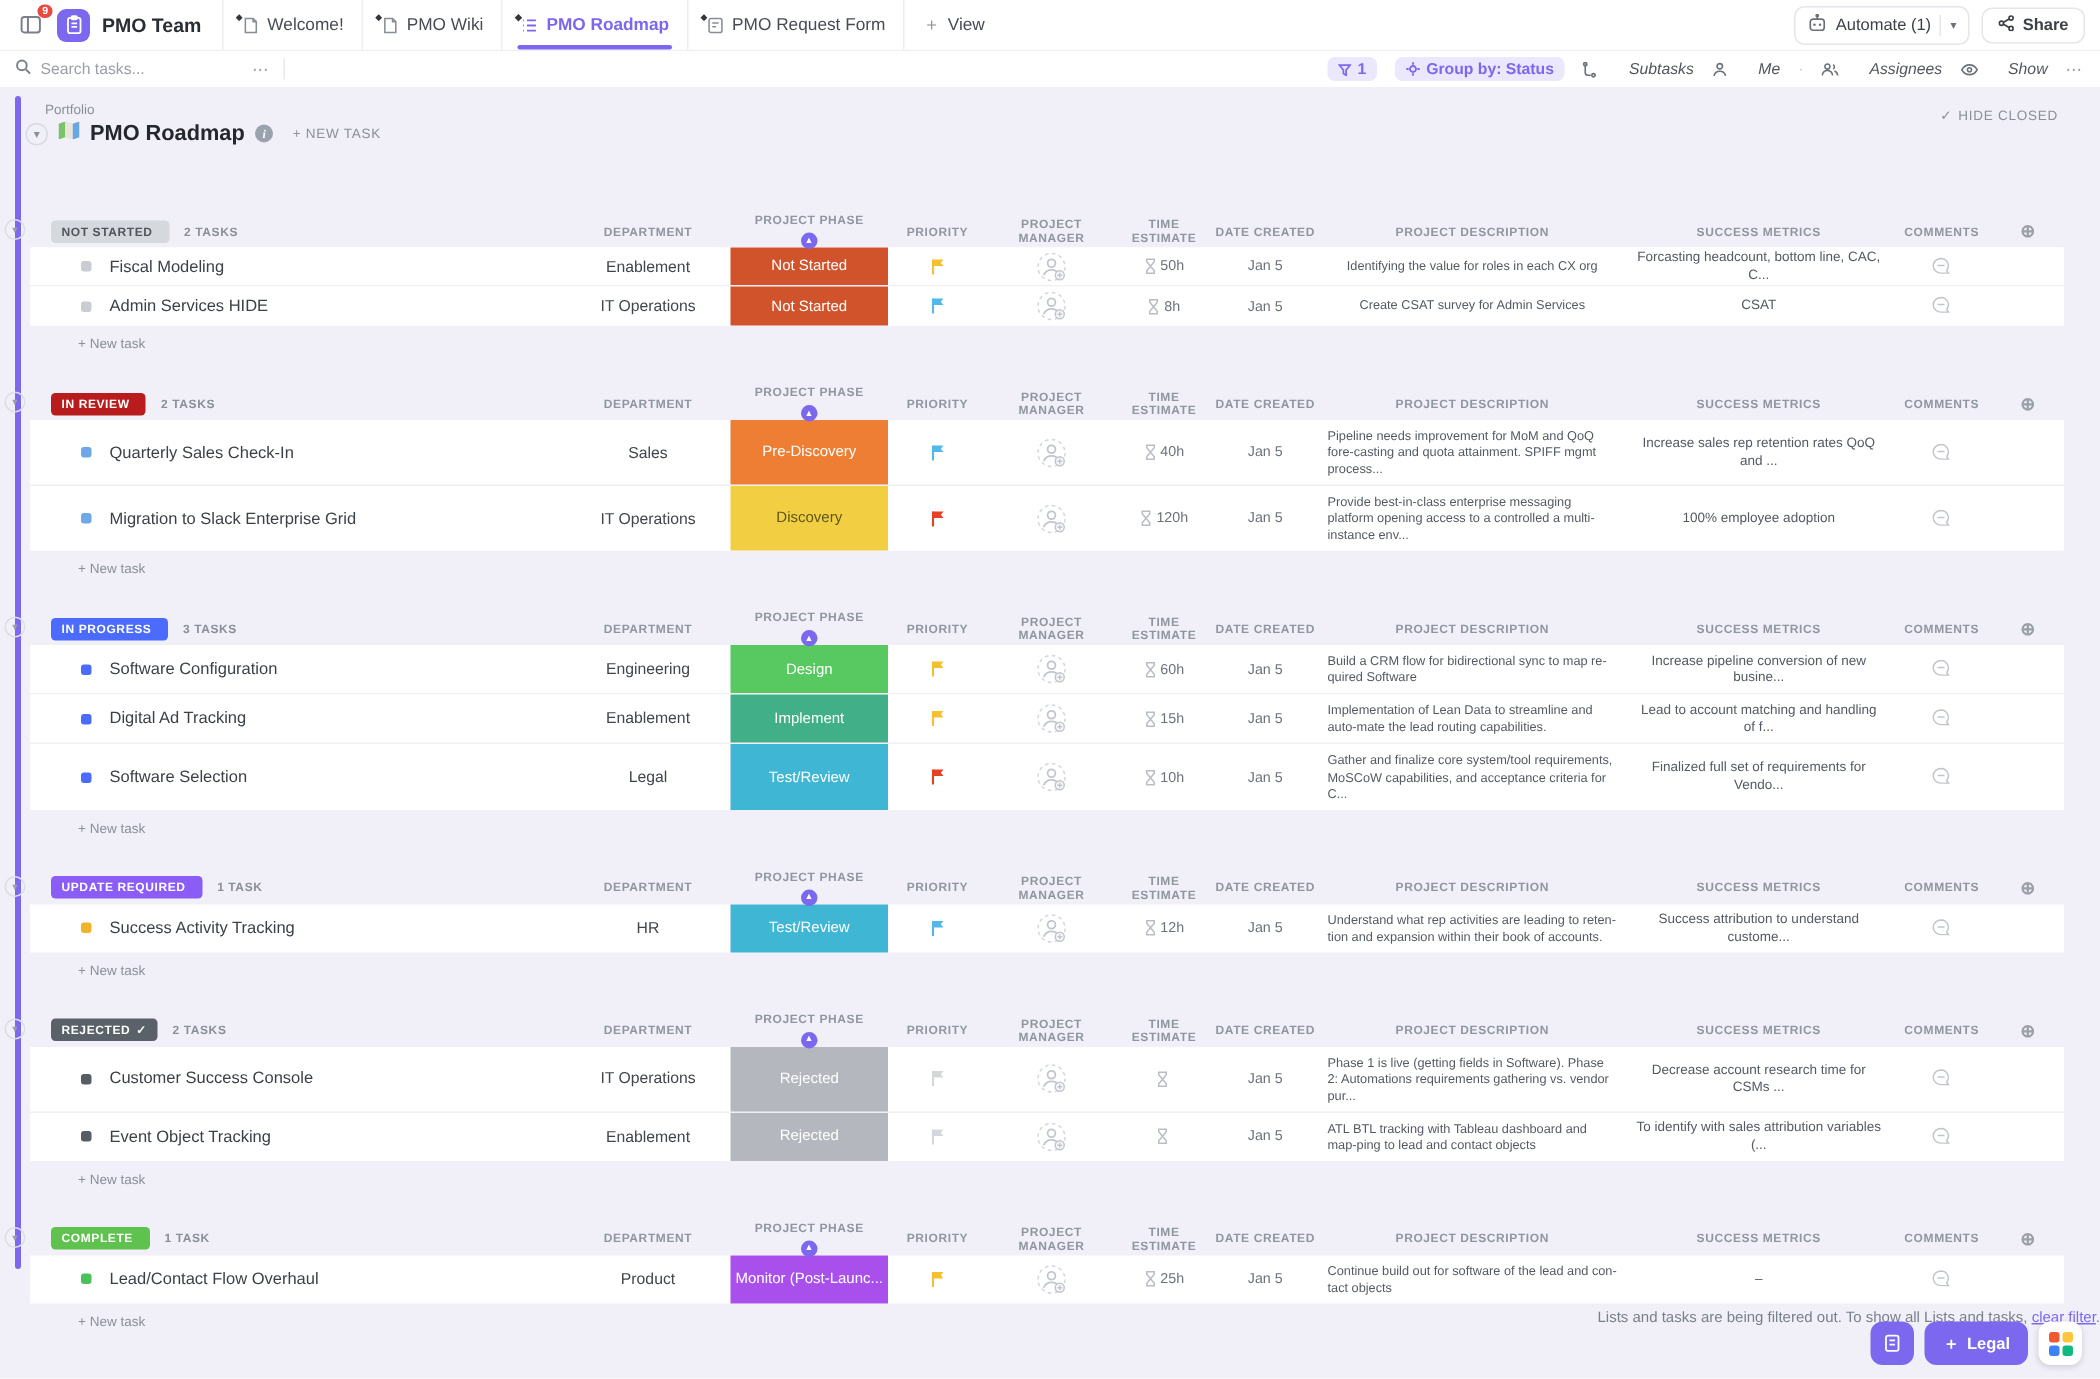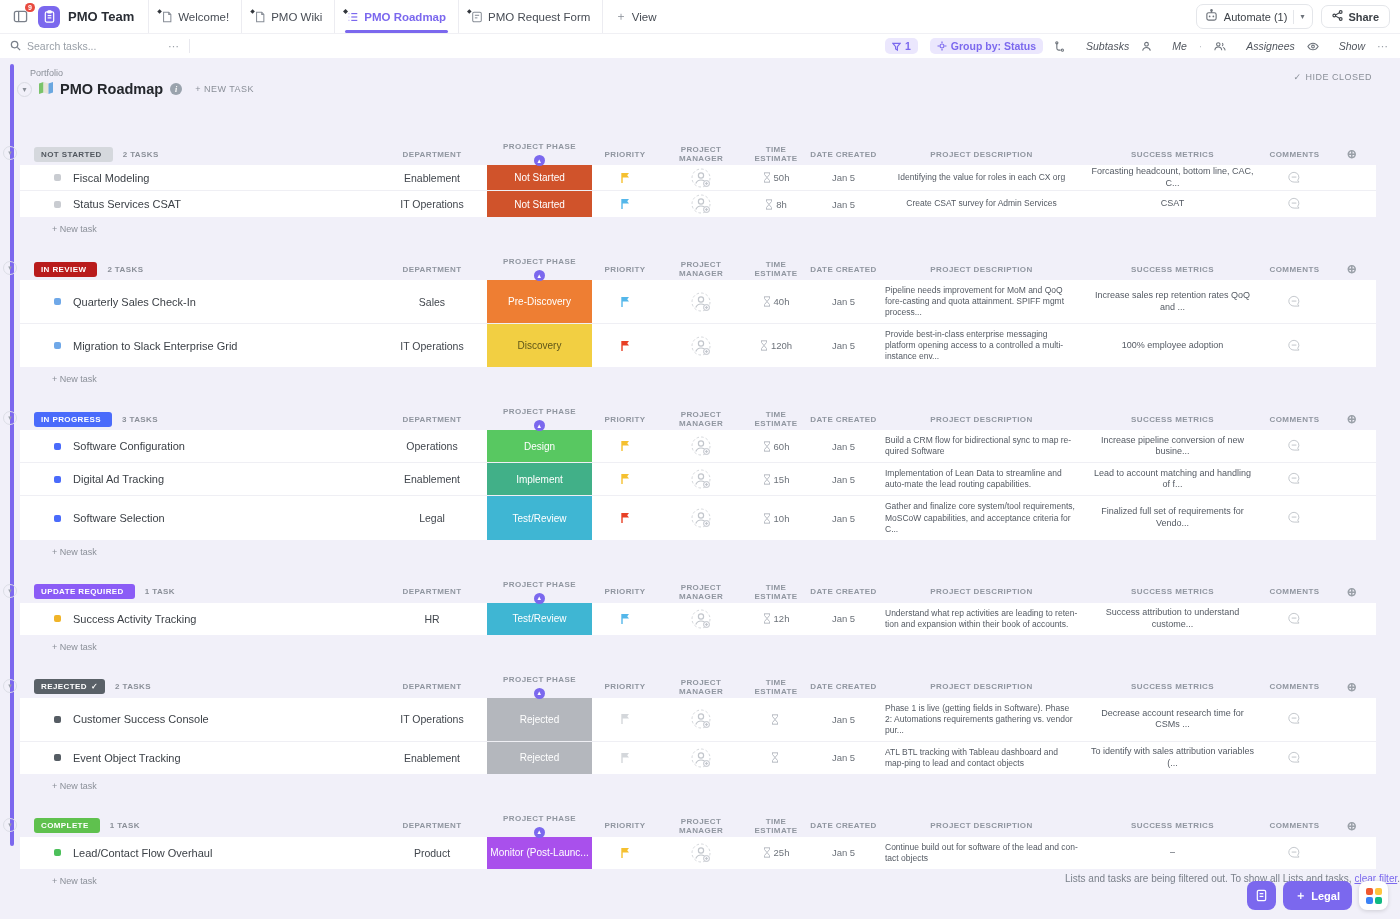--- a/index.html
+++ b/index.html
@@ -345,21 +345,21 @@
                 <path d="M8 1.5a6 5.5 0 1 0 0 11h5.5l-1.4-2A5.5 5.5 0 0 0 8 1.5z" transform="scale(0.95)"></path>
                 <line x1="5" y1="6.5" x2="10" y2="6.5"></line>
               </svg>
     </div>
     <div class="cell col-plus"></div>
   </div>
 
   <div class="trow">
     <div class="tname-col">
       <span class="status-sq" style="background: rgb(201, 204, 209);"></span>
-      <span class="tname">Status Services CSAT</span>
+      <span class="tname">Admin Services HIDE</span>
     </div>
     <div class="cell col-dept dept">IT Operations</div>
     <div class="cell col-phase phase-cell" style="background: rgb(208, 83, 43); color: rgb(255, 255, 255);">
       <span>Not Started</span>
     </div>
     <div class="cell col-prio">
       <svg width="11" height="12" viewBox="0 0 11 12">
                 <line x1="2" y1="1" x2="2" y2="11" stroke-width="1.4" stroke="#54b7ea"></line>
                 <path d="M2 1h7L7.2 3.2 9 5.4H2z" fill="#54b7ea"></path>
               </svg>
@@ -551,21 +551,21 @@
       <div class="colh col-plus">
             <span class="plus-circle">⊕</span>
           </div>
     </div>
     <div class="rows">
   <div class="trow">
     <div class="tname-col">
       <span class="status-sq" style="background: rgb(74, 107, 251);"></span>
       <span class="tname">Software Configuration</span>
     </div>
-    <div class="cell col-dept dept">Operations</div>
+    <div class="cell col-dept dept">Engineering</div>
     <div class="cell col-phase phase-cell" style="background: rgb(88, 200, 97); color: rgb(255, 255, 255);">
       <span>Design</span>
     </div>
     <div class="cell col-prio">
       <svg width="11" height="12" viewBox="0 0 11 12">
                 <line x1="2" y1="1" x2="2" y2="11" stroke-width="1.4" stroke="#f5c02f"></line>
                 <path d="M2 1h7L7.2 3.2 9 5.4H2z" fill="#f5c02f"></path>
               </svg>
     </div>
     <div class="cell col-pm">

